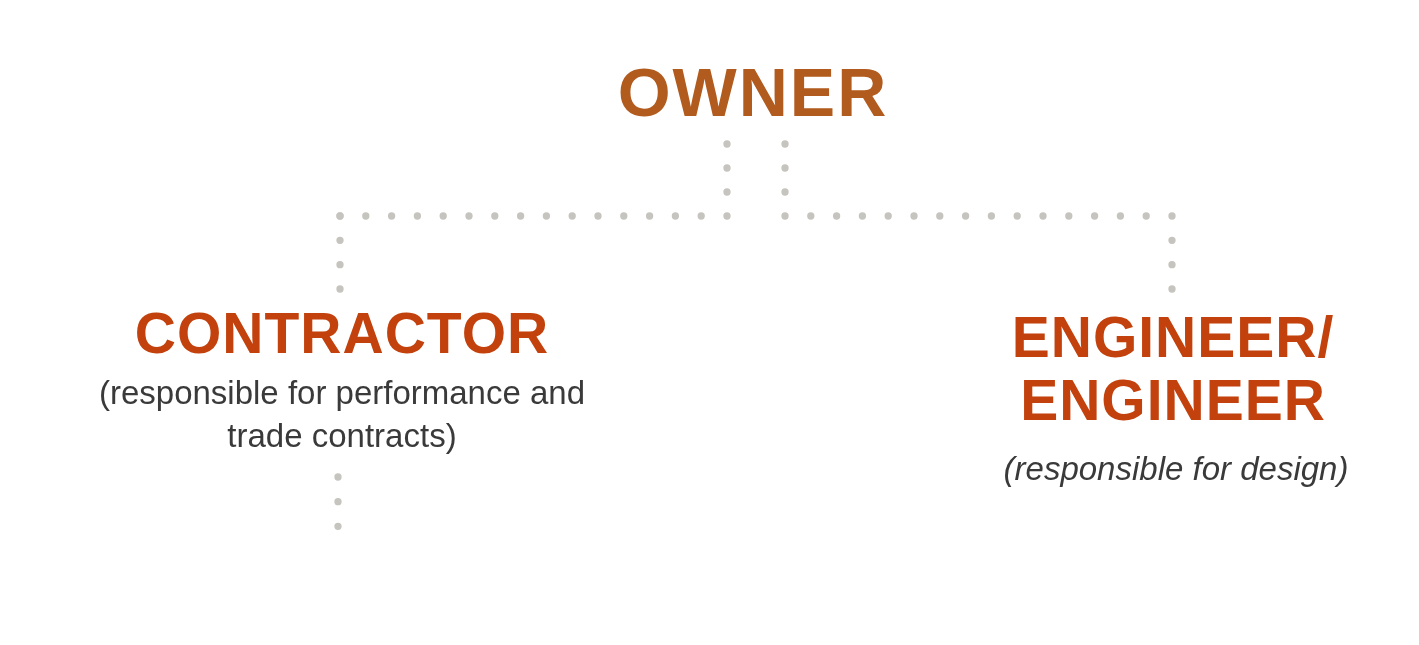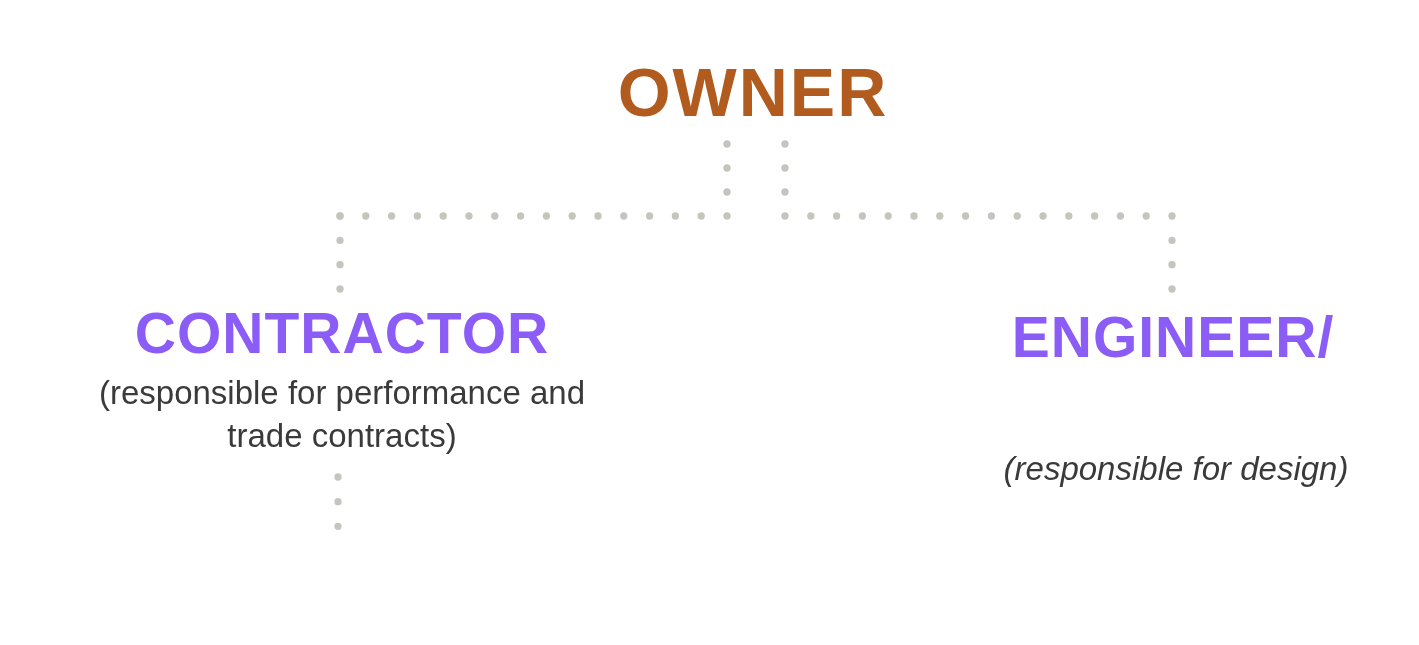--- a/index.html
+++ b/index.html
@@ -29,21 +29,21 @@
     line-height: 1;
   }
   .owner-label {
     top: 58px;
     left: 753px;
     font-size: 68px;
     letter-spacing: 2px;
     color: #b25b1e;
   }
   .blue-label {
-    color: #8b5cf6;
+    color: #c2410c;
     font-size: 57px;
     letter-spacing: 1px;
   }
   .contractor-label {
     top: 305px;
     left: 342px;
   }
   .architect-label {
     top: 306px;
     left: 1173px;
@@ -99,18 +99,19 @@
 
   <div class="node blue-label contractor-label">CONTRACTOR</div>
 
   <div class="subtitle contractor-subtitle">
     <div>(responsible for performance and</div>
     <div>trade contracts)</div>
   </div>
 
   <div class="node blue-label architect-label">
     <div>ENGINEER/</div>
+    <div>ENGINEER</div>
   </div>
 
   <div class="subtitle architect-subtitle">(responsible for design)</div>
 
 
 </div>
 
 </body></html>

